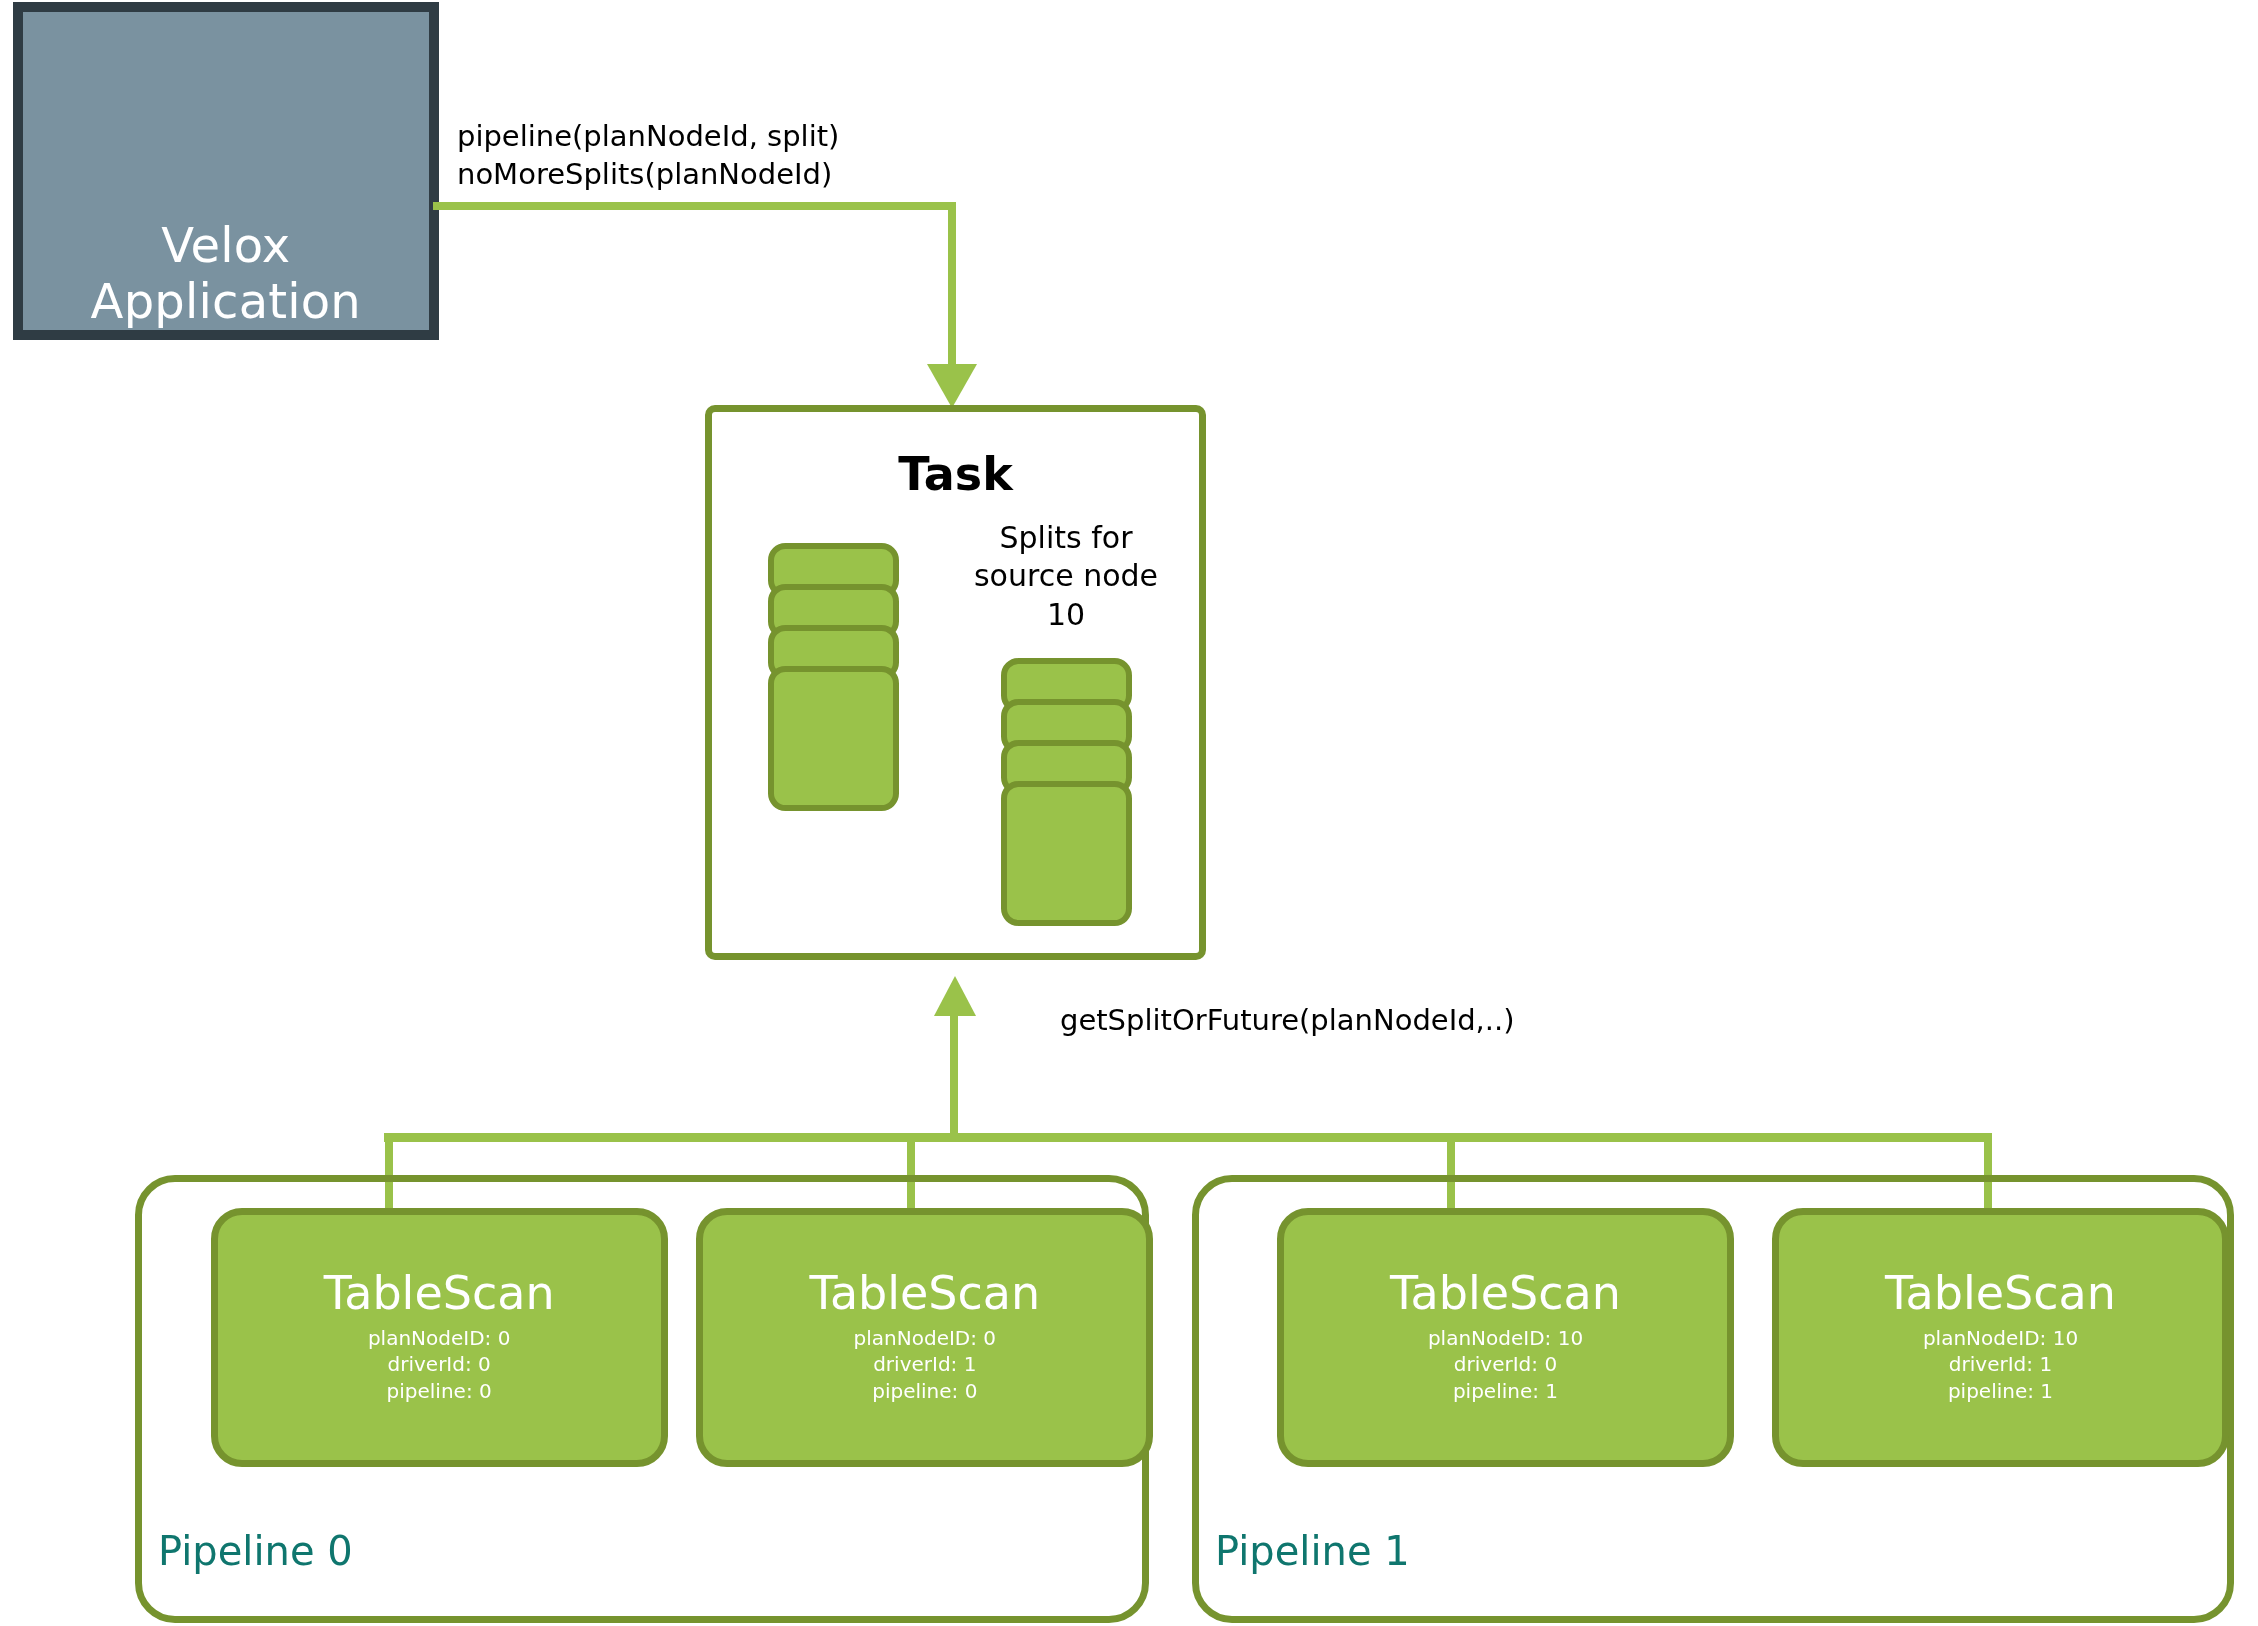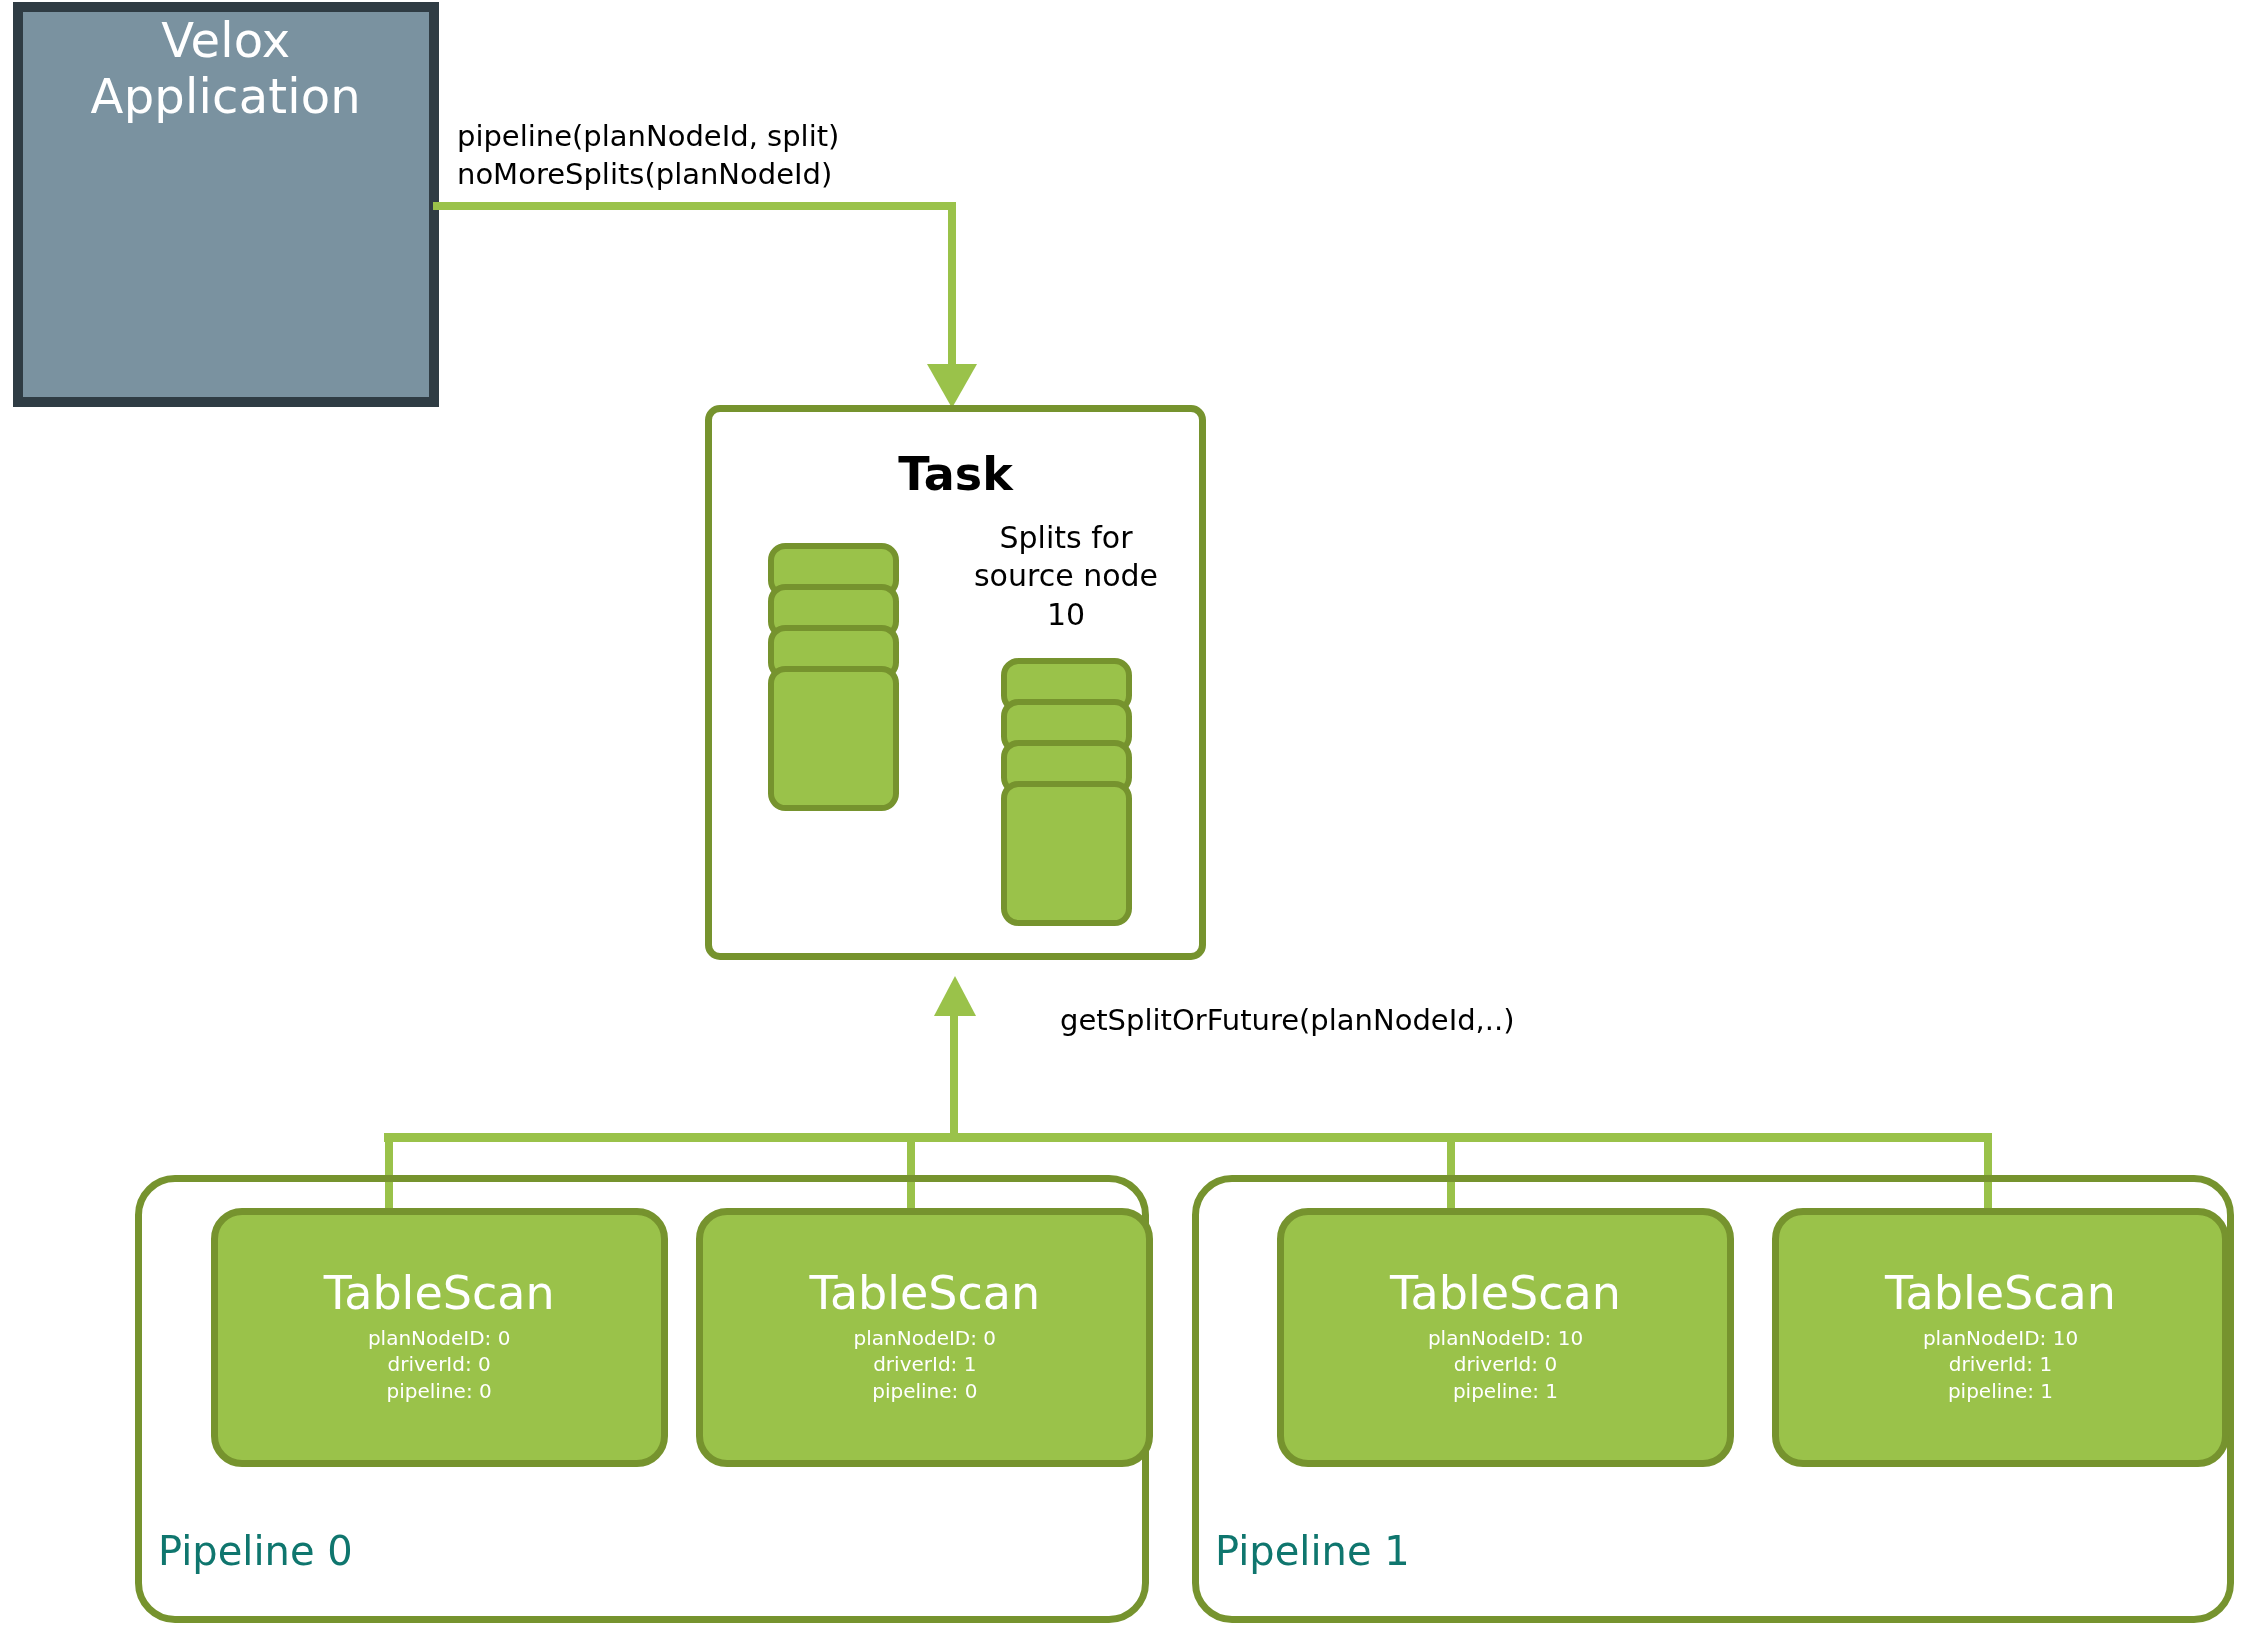--- a/index.html
+++ b/index.html
@@ -17,45 +17,45 @@
     background: #ffffff;
     overflow: hidden;
   }
 
   
   .velox-box {
     position: absolute;
     left: 12.8px;
     top: 1.8px;
     width: 426px;
-    height: 405px;
+    height: 338px;
     background: #7A92A0;
     border: 10px solid #2F3C44;
     box-sizing: border-box;
     display: flex;
-    align-items: flex-start;
+    align-items: flex-end;
     justify-content: center;
   }
   .velox-label {
     color: #ffffff;
     font-size: 48px;
     line-height: 1.18;
     text-align: center;
     letter-spacing: 0.2px;
   }
 
   
   .task-box {
     position: absolute;
     left: 705px;
     top: 405px;
     width: 501px;
     height: 555px;
     border: 7.3px solid #76932E;
-    border-radius: 15px;
+    border-radius: 10px;
     box-sizing: border-box;
     background: #ffffff;
   }
   .task-title {
     position: absolute;
     top: 35px;
     left: 0;
     width: 100%;
     text-align: center;
     font-size: 46px;

